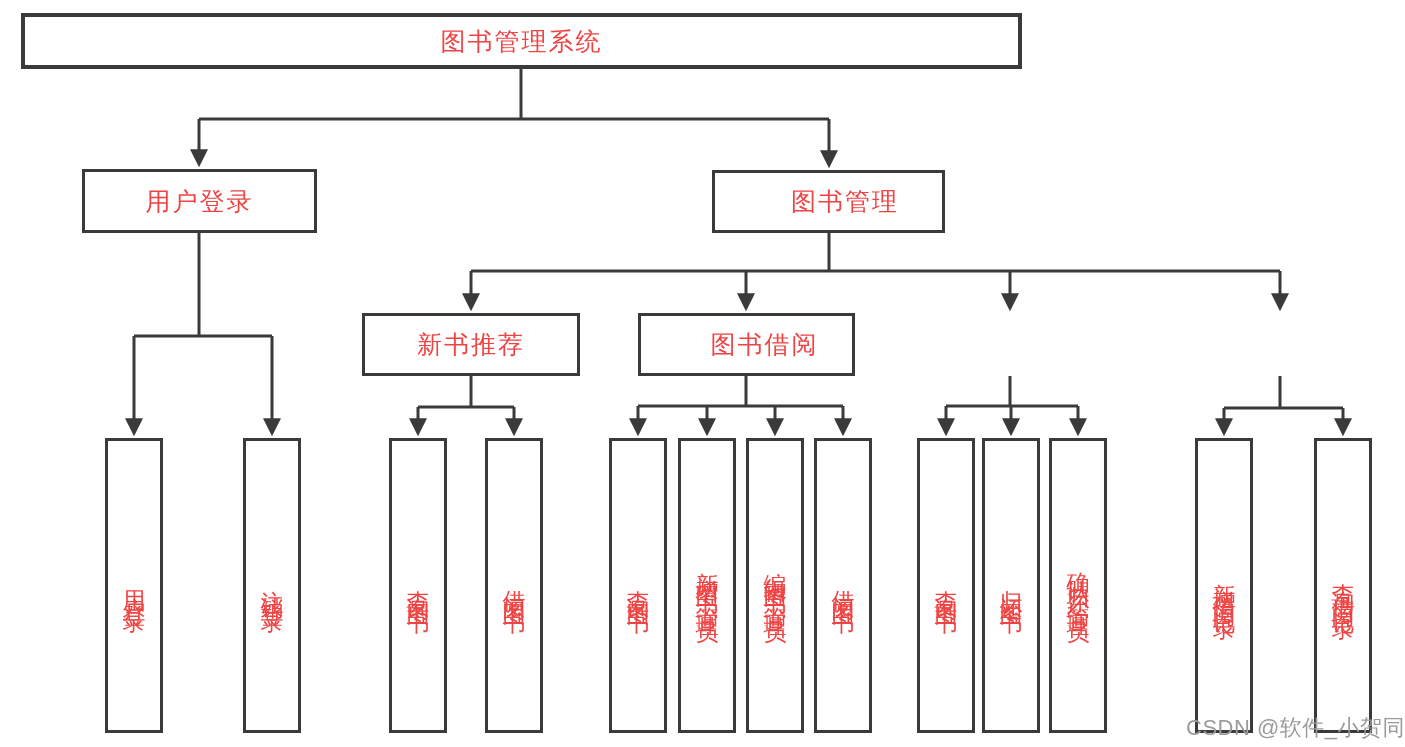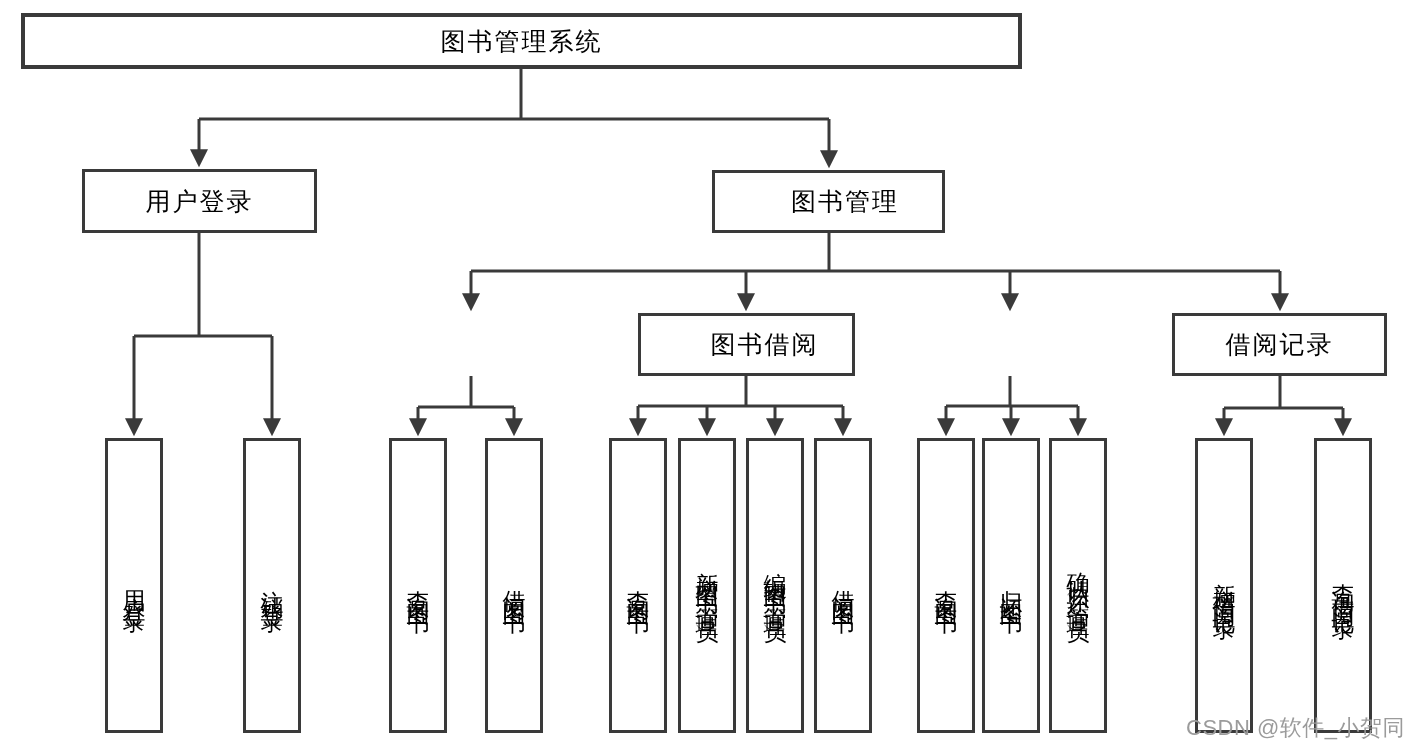--- a/index.html
+++ b/index.html
@@ -18,21 +18,21 @@
     z-index: 1;
   }
   .box {
     position: absolute;
     background: #ffffff;
     border: 3px solid #3a3a3a;
     box-sizing: border-box;
     display: flex;
     align-items: center;
     justify-content: center;
-    color: #000000;
+    color: #ef4444;
     z-index: 2;
     white-space: nowrap;
   }
   .h-label {
     font-size: 25px;
     letter-spacing: 2px;
   }
   .root-box {
     left: 21px; top: 13px; width: 1001px; height: 56px;
     border-width: 4px;
@@ -107,22 +107,22 @@
       <line x1="1224" y1="408" x2="1224" y2="420" marker-end="url(#arw)"></line>
       <line x1="1343" y1="408" x2="1343" y2="420" marker-end="url(#arw)"></line>
     </g>
   </svg>
 
   <div class="box root-box h-label">图书管理系统</div>
 
   <div class="box l2-box h-label" style="left:82px; top:169px; width:235px;">用户登录</div>
   <div class="box l2-box h-label" style="left:712px; top:170px; width:233px; height:63px;padding-left:33px;">图书管理</div>
 
+  <div class="box l3-box h-label" style="left:362px; width:218px;">新书推荐</div>
   <div class="box l3-box h-label" style="left:638px; width:217px;padding-left:36px;">图书借阅</div>
-  <div class="box l3-box h-label" style="left:1172px; width:215px;">借阅记录</div>
 
   <div class="box leaf" style="left:105px;">用户登录</div>
   <div class="box leaf" style="left:243px;">注销登录</div>
 
   <div class="box leaf" style="left:389px;">查询图书</div>
   <div class="box leaf" style="left:485px;">借阅图书</div>
 
   <div class="box leaf" style="left:609px;">查询图书</div>
   <div class="box leaf" style="left:678px;">新增图书（管理员）</div>
   <div class="box leaf" style="left:746px;">编辑图书（管理员）</div>

